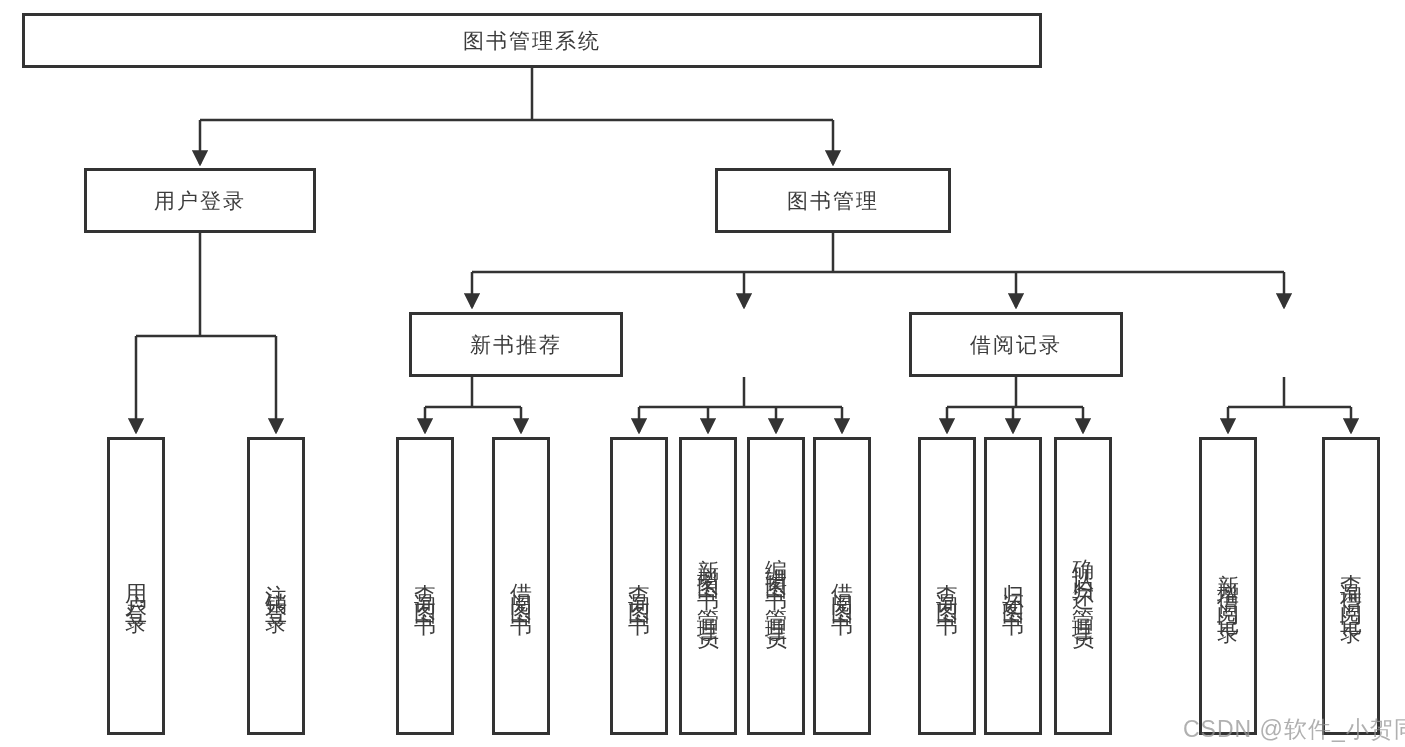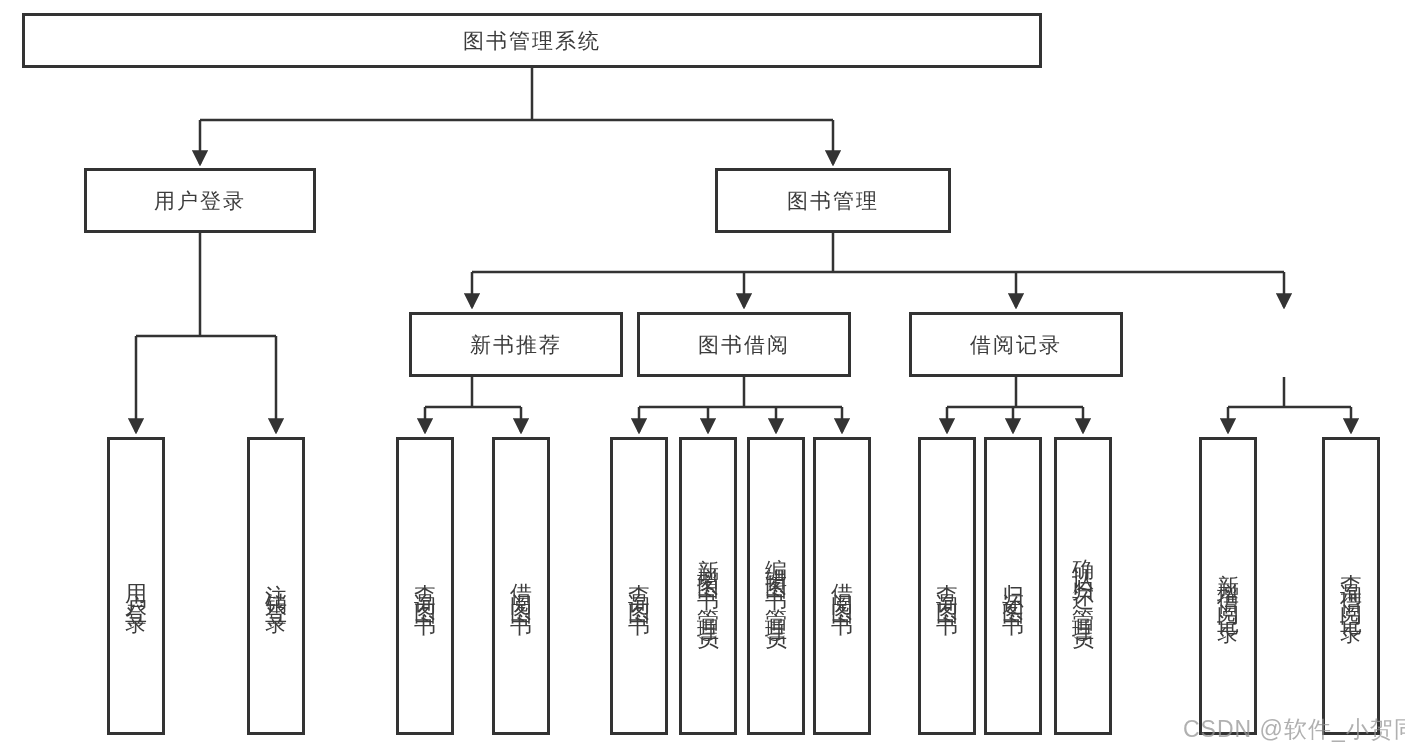--- a/index.html
+++ b/index.html
@@ -101,21 +101,20 @@
     <line x1="1228" y1="407" x2="1228" y2="432" stroke="#333333" stroke-width="2.5" marker-end="url(#arw)"></line>
     <line x1="1351" y1="407" x2="1351" y2="432" stroke="#333333" stroke-width="2.5" marker-end="url(#arw)"></line>
   </svg>
 
   <div class="node" style="left:22px; top:13px; width:1020px; height:55px;">图书管理系统</div>
 
   <div class="node" style="left:84px; top:168px; width:232px; height:65px;">用户登录</div>
   <div class="node" style="left:715px; top:168px; width:236px; height:65px;">图书管理</div>
 
   <div class="node" style="left:365px; top:312px; width:214px; height:65px;margin-left:44px;">新书推荐</div>
-  <div class="node" style="left:637px; top:312px; width:214px; height:65px;">图书借阅</div>
   <div class="node" style="left:909px; top:312px; width:214px; height:65px;">借阅记录</div>
 
   <div class="node v" style="left:107px; top:437px; width:58px; height:298px;">用户登录</div>
   <div class="node v" style="left:247px; top:437px; width:58px; height:298px;">注销登录</div>
 
   <div class="node v" style="left:396px; top:437px; width:58px; height:298px;">查询图书</div>
   <div class="node v" style="left:492px; top:437px; width:58px; height:298px;">借阅图书</div>
 
   <div class="node v" style="left:610px; top:437px; width:58px; height:298px;">查询图书</div>
   <div class="node v" style="left:679px; top:437px; width:58px; height:298px;">新增图书（管理员）</div>

